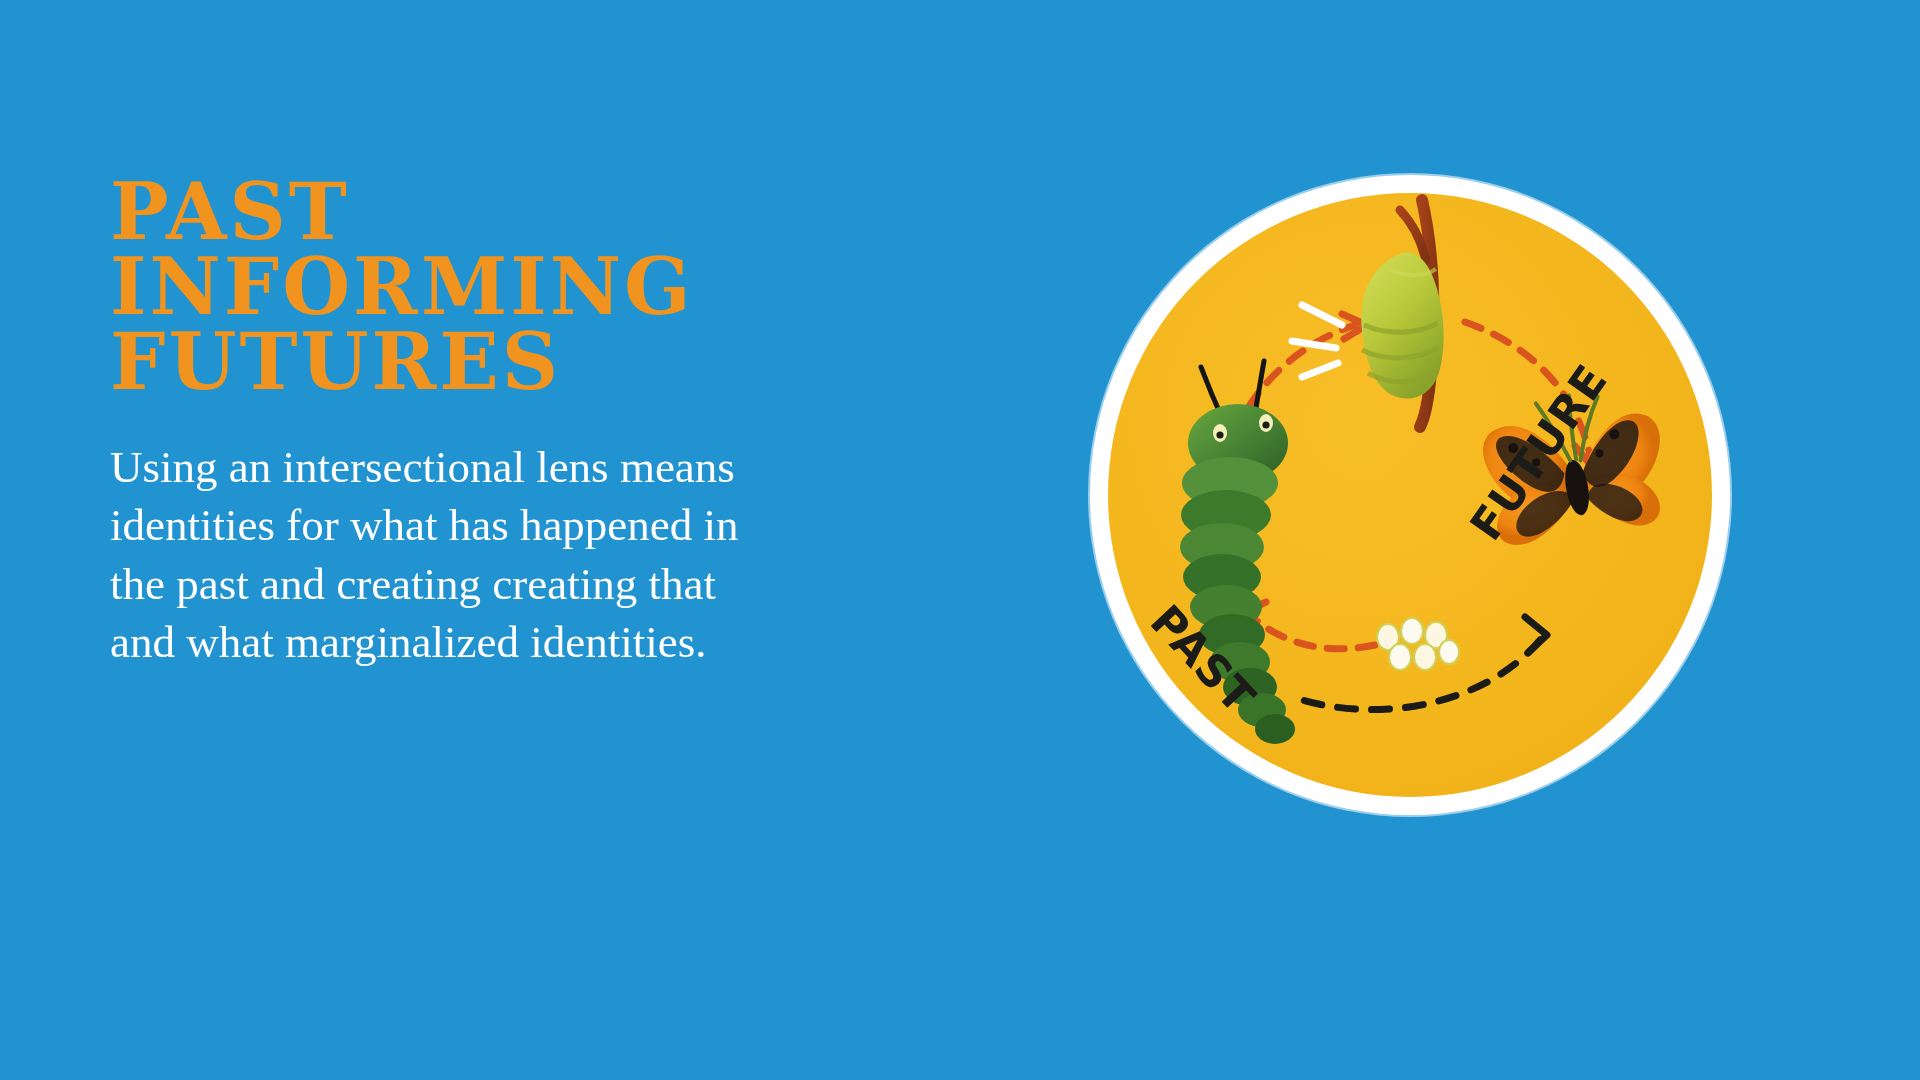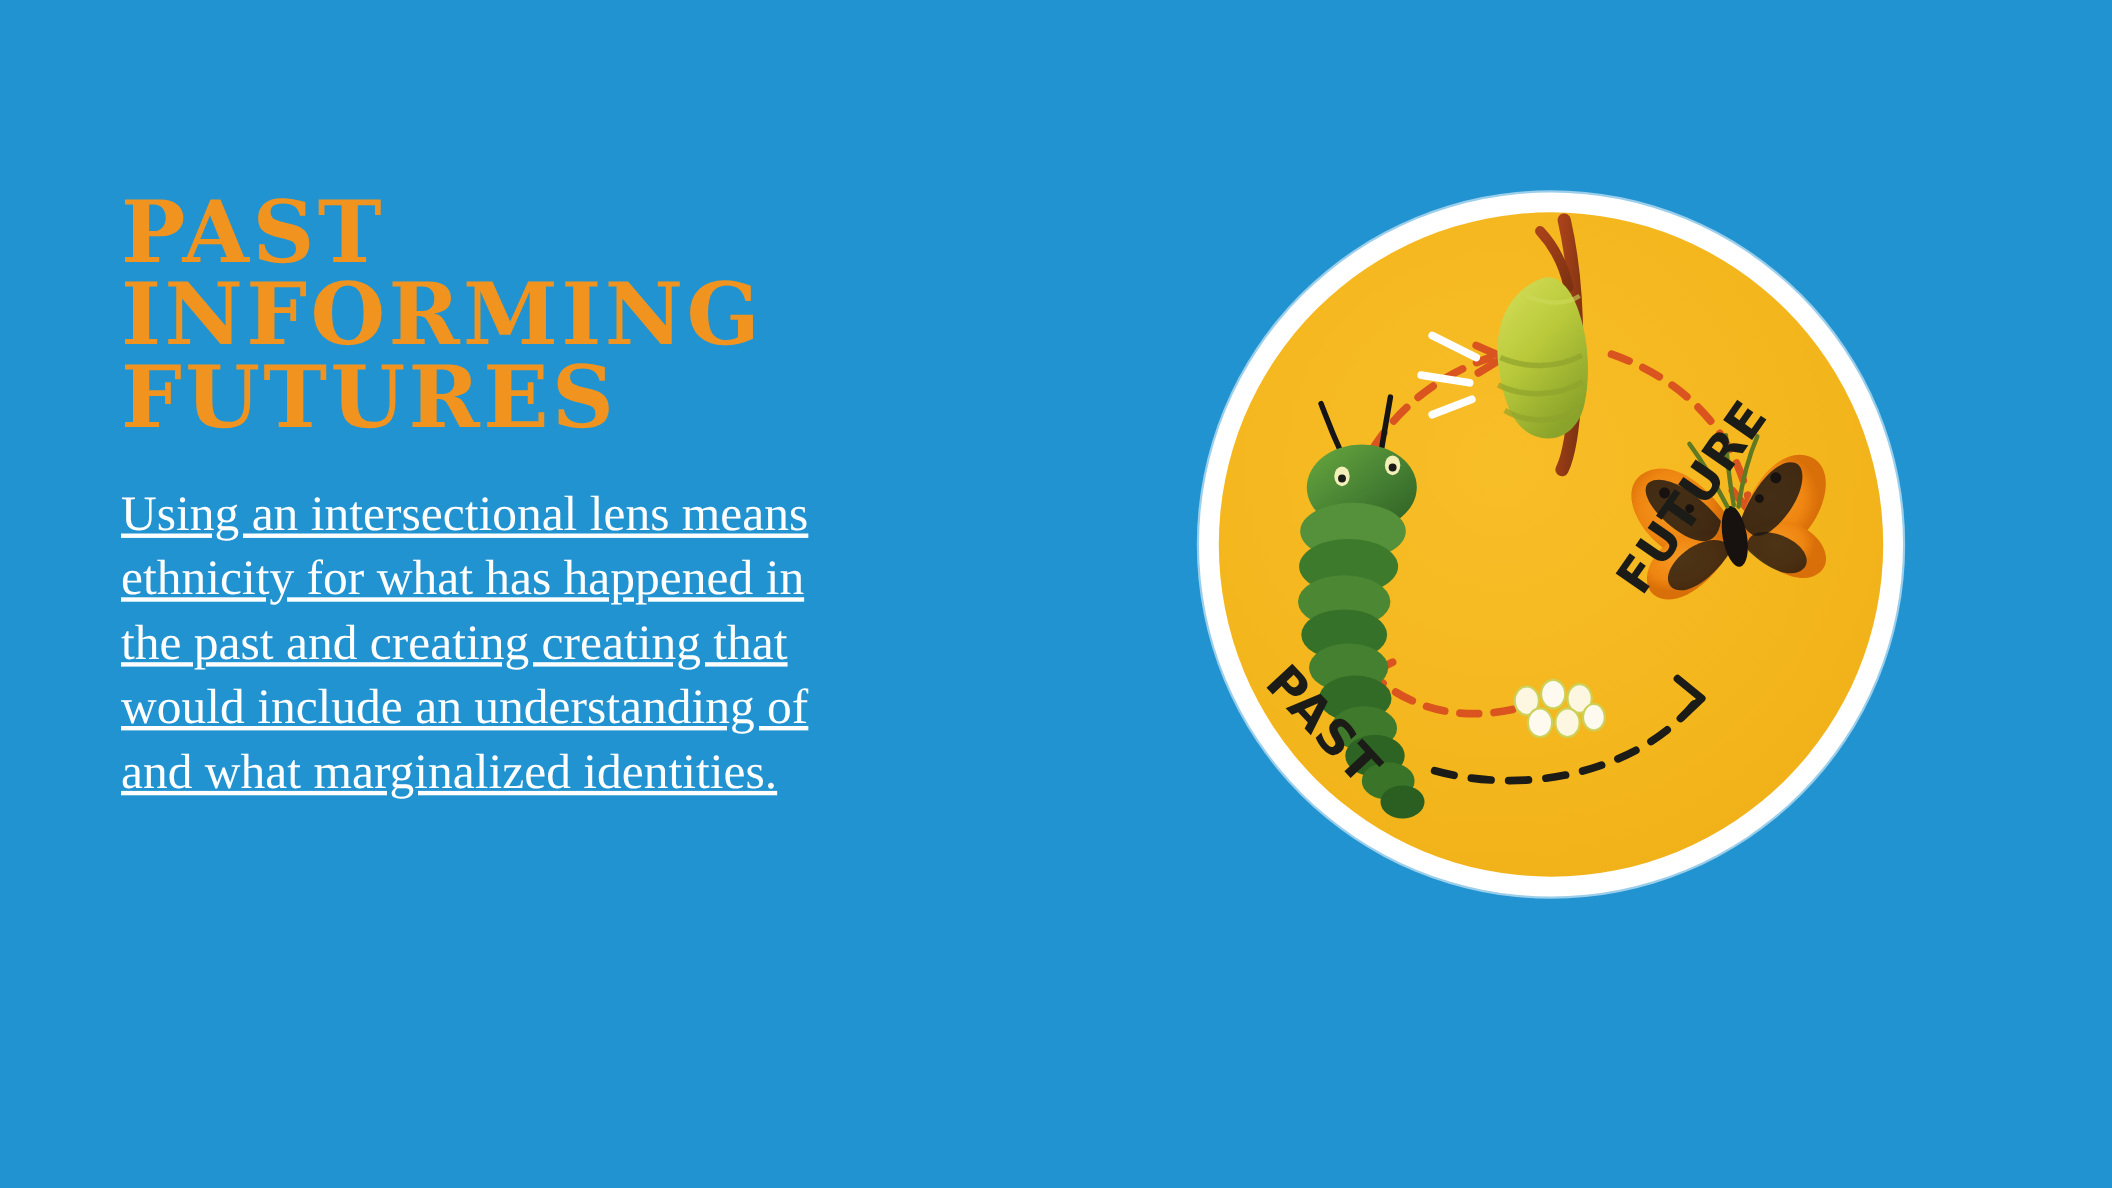--- a/index.html
+++ b/index.html
@@ -28,21 +28,20 @@
   .headline .hl-line{display:block;white-space:pre;}
 
   .body-copy{
     margin:38px 0 0 0;
     color:#ffffff;
     font-family:"Liberation Serif",serif;
     font-size:45px;
     line-height:1.30;
     letter-spacing:0px;
     max-width:910px;
-    text-decoration:underline;
   }
   .body-copy .bl{display:block;white-space:pre;}
 
   
   .cycle-wrap{
     position:absolute;left:1070px;top:165px;width:680px;height:690px;
   }
   .circle-rim{
     position:absolute;left:20px;top:10px;width:640px;height:640px;
     border-radius:50%;
@@ -76,23 +75,22 @@
   <div class="text-col">
 
     <h1 class="headline">
       <span class="hl-line">PAST</span>
       <span class="hl-line">INFORMING</span>
       <span class="hl-line">FUTURES</span>
     </h1>
 
     <p class="body-copy">
       <span class="bl">Using an intersectional lens means</span>
-      <span class="bl">ethnicity for what has happened in</span>
+      <span class="bl">identities for what has happened in</span>
       <span class="bl">the past and creating creating that</span>
-      <span class="bl">would include an understanding of</span>
       <span class="bl">and what marginalized identities.</span>
     </p>
   </div>
 
   <div class="cycle-wrap">
 
     <div class="circle-rim"></div>
     <div class="circle-disc"></div>
 
     <svg class="cycle-svg" viewBox="0 0 680 690">

